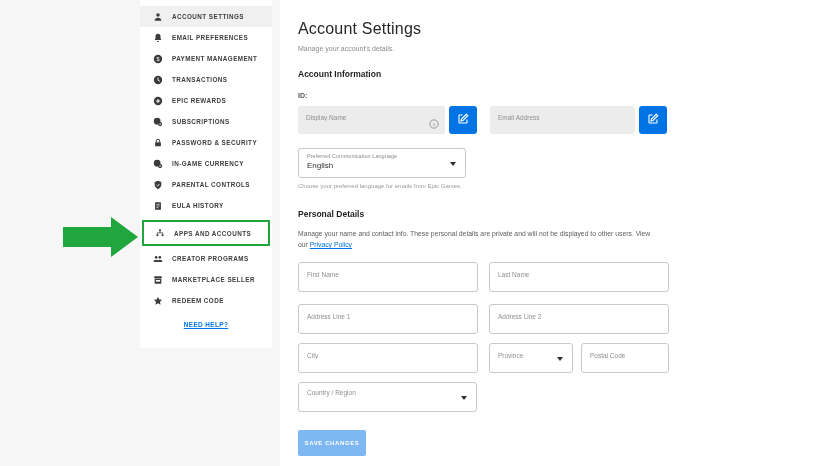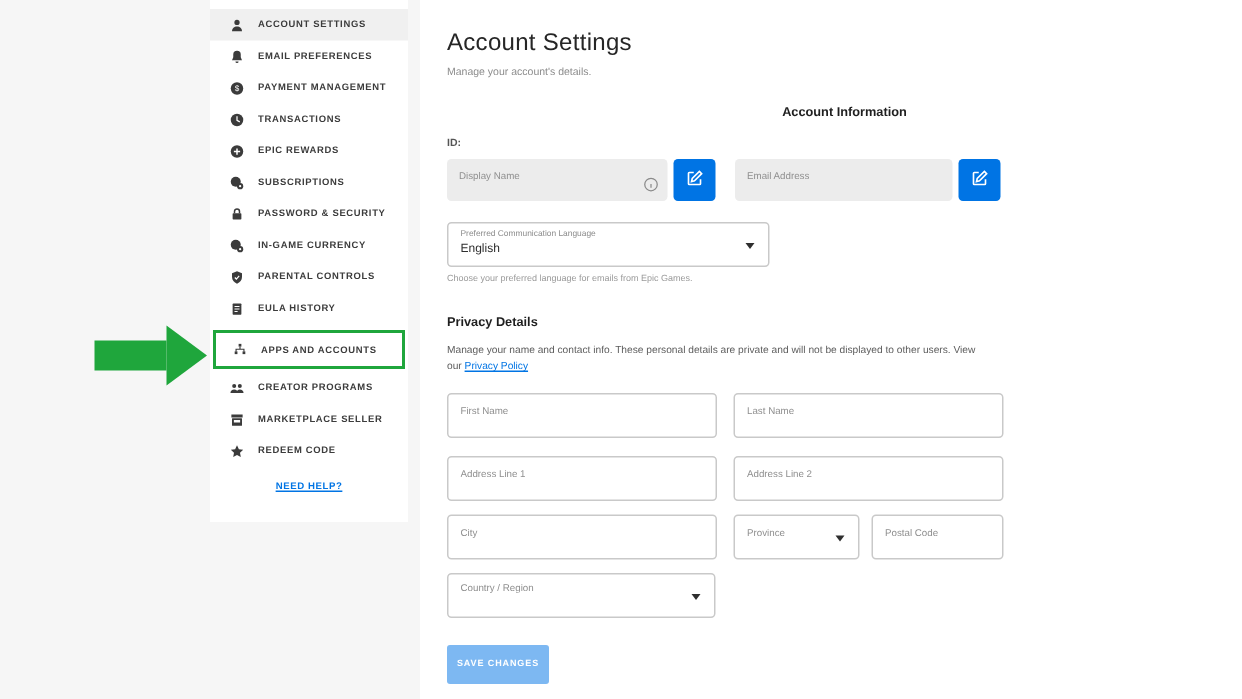--- a/index.html
+++ b/index.html
@@ -47,21 +47,21 @@
   }
 
   
   .main {
     position:absolute; left:280px; top:0; width:548px; height:466px;
     background:#ffffff; padding:20px 0 0 18px;
   }
   .page-title { font-size:16px; font-weight:400; color:#262626; letter-spacing:0.2px; }
   .page-subtitle { font-size:7px; color:#8c8c8c; margin-top:7px; }
   .section-heading { font-size:8.5px; font-weight:bold; color:#1f1f1f; }
-  .h-account { margin-top:17px;text-align:center; }
+  .h-account { margin-top:17px; }
   .id-label { font-size:7px; font-weight:bold; color:#555; margin-top:13px; }
 
   .row { display:flex; align-items:flex-start; }
   .row-fields { margin-top:7px; }
 
   .field {
     position:relative; height:28px; border:1px solid #c9c9c9; border-radius:3px;
     background:#fff;
   }
   .field input {
@@ -97,21 +97,21 @@
   }
   .select-label { font-size:5.6px; color:#8c8c8c; display:block; }
   .select-value { font-size:8px; color:#2e2e2e; display:block; margin-top:2px; }
   .select-placeholder { font-size:6.5px; color:#8f8f8f; display:block; margin-top:4px; }
   .chevron {
     position:absolute; right:9px; top:50%; margin-top:-1px;
     width:0; height:0;
     border-left:3.5px solid transparent; border-right:3.5px solid transparent;
     border-top:4.5px solid #2e2e2e;
   }
-  .lang-select { width:215px; margin-top:14px; }
+  .lang-select { width:168px; margin-top:14px; }
   .helper-text { font-size:6px; color:#9a9a9a; margin-top:5px; }
 
   .h-personal { margin-top:20px; }
   .pd-desc { font-size:6.8px; color:#5d5d5d; line-height:1.65; width:362px; margin-top:9px; }
   .pd-desc a { color:#0074e4; text-decoration:underline; cursor:pointer; }
   .row-names { margin-top:12px; }
   .name-field { height:30px; }
   .name-field input { padding-bottom:16px; }
 
   .h-address { margin-top:20px; }
@@ -322,21 +322,21 @@
     </button>
   </div>
 
   <div class="select-box lang-select">
     <span class="select-label">Preferred Communication Language</span>
     <span class="select-value">English</span>
     <span class="chevron"></span>
   </div>
   <div class="helper-text">Choose your preferred language for emails from Epic Games.</div>
 
-  <h2 class="section-heading h-personal">Privacy Details</h2>
+  <h2 class="section-heading h-personal">Personal Details</h2>
   <p class="pd-desc"><span>Manage your name and contact info. These personal details are private and will not be displayed to other users. View our </span><a>Privacy Policy</a></p>
 
   <div class="row row-names">
     <div class="field name-field w-half">
       <input type="text" placeholder="First Name" style="">
     </div>
     <div class="field name-field w-half gap">
       <input type="text" placeholder="Last Name" style="">
     </div>
   </div>

